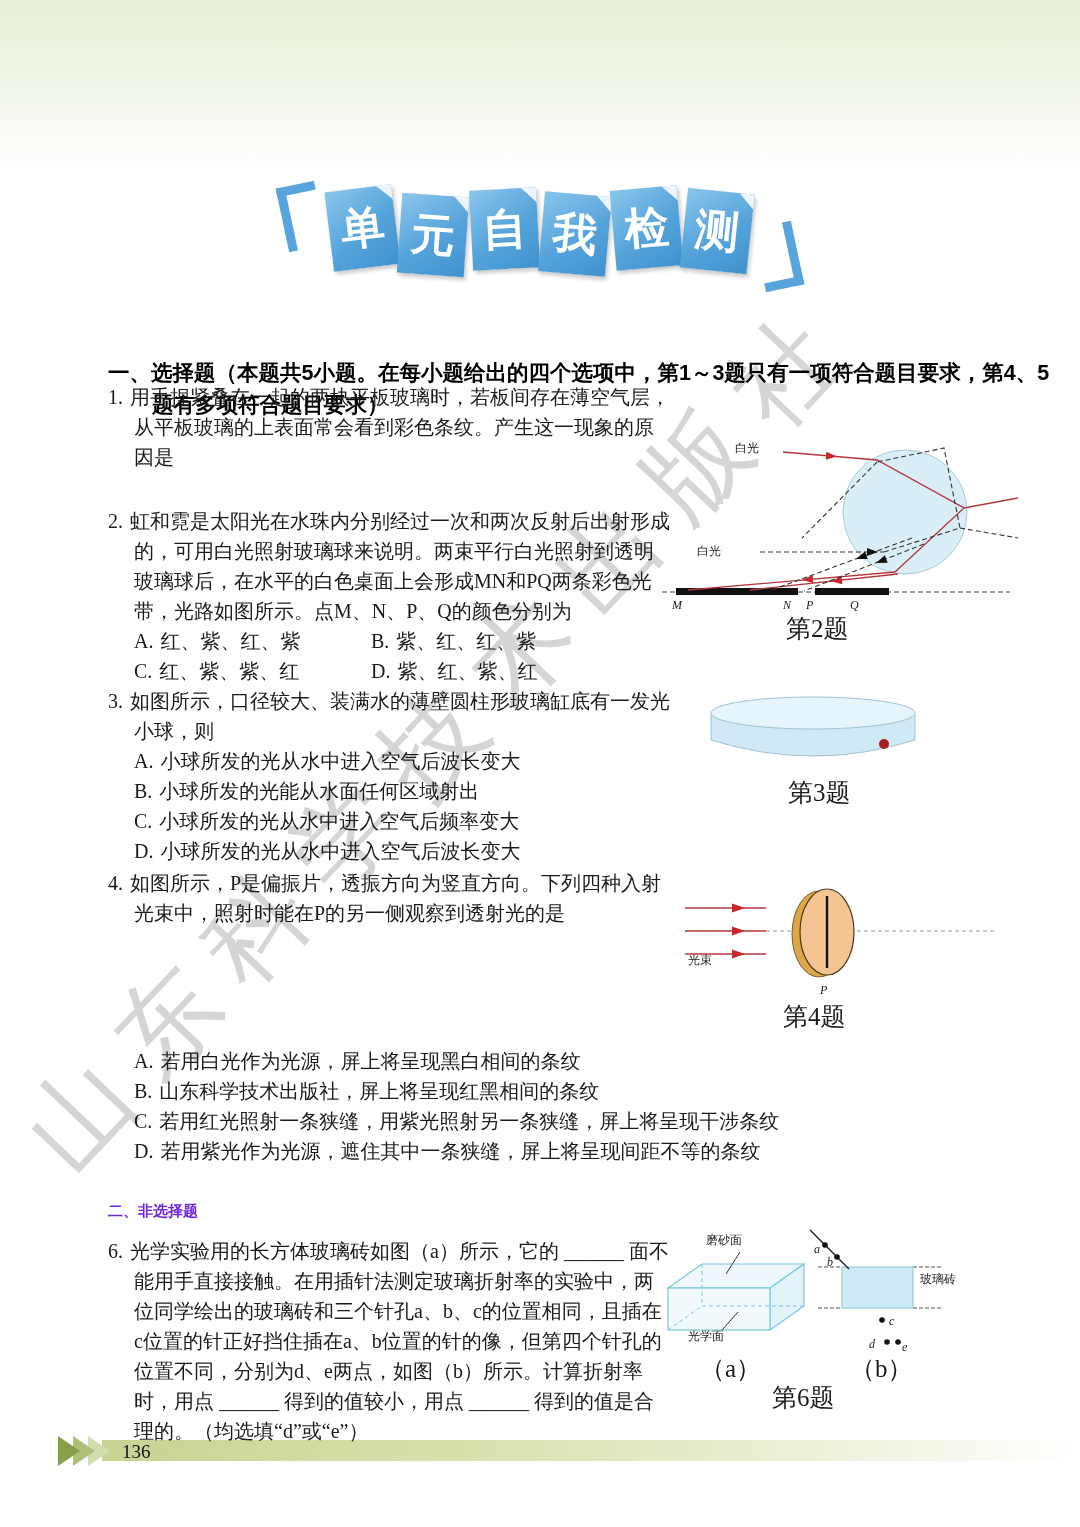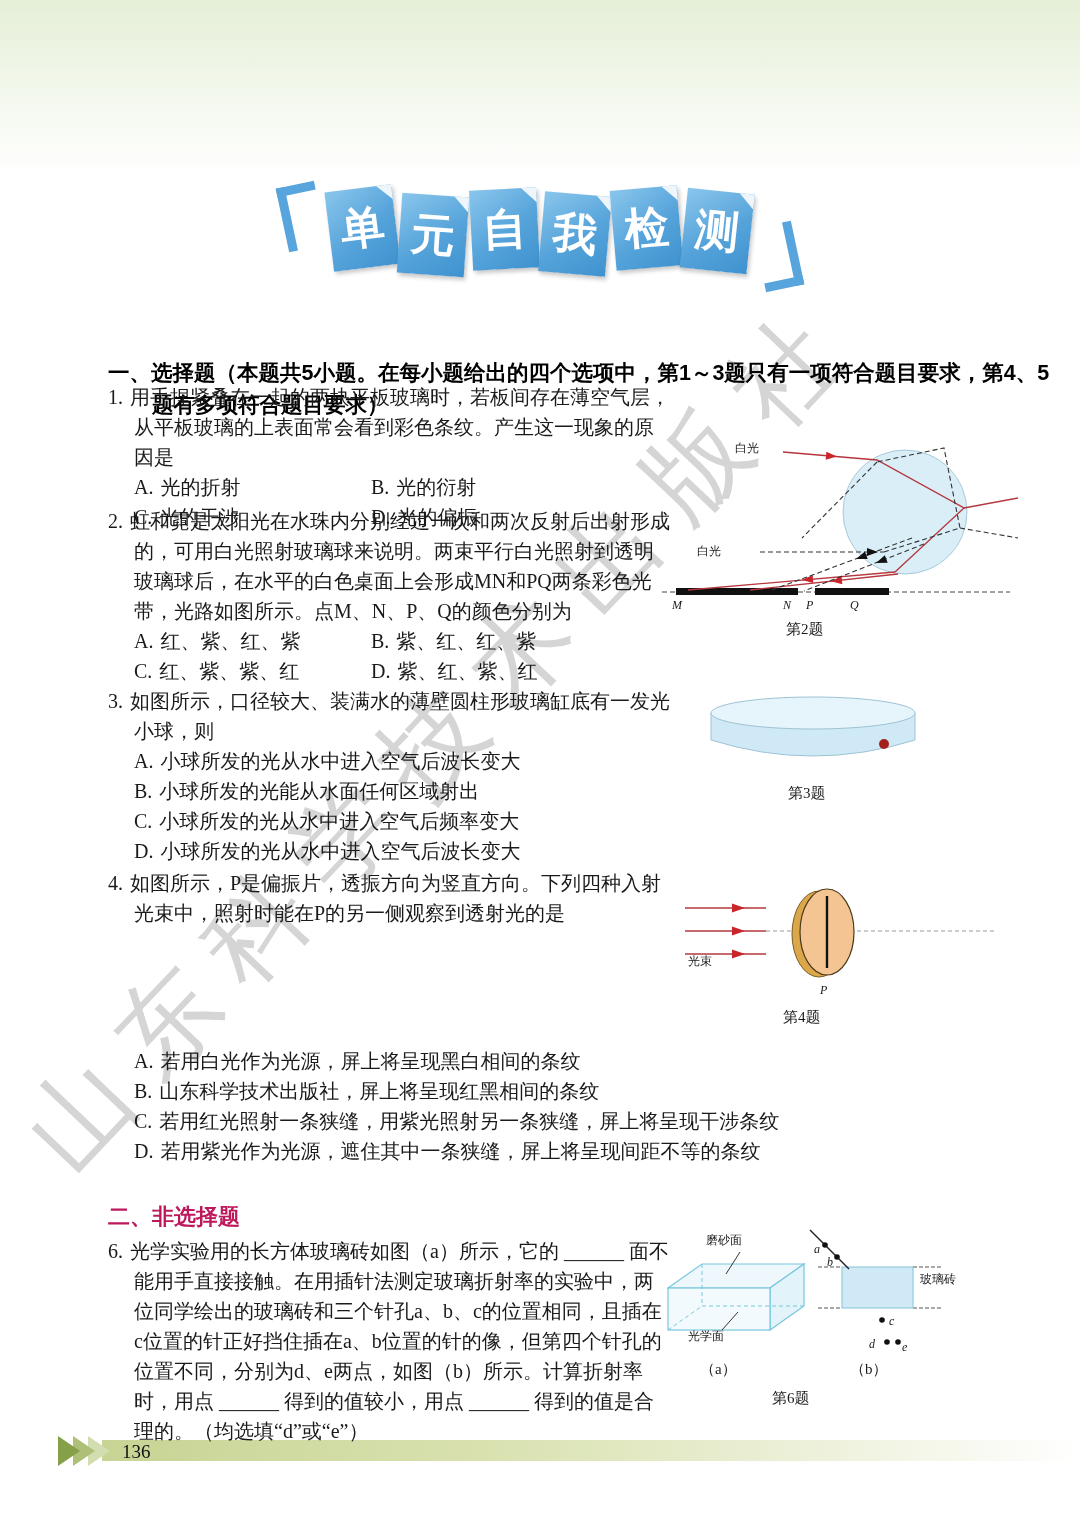--- a/index.html
+++ b/index.html
@@ -23,33 +23,33 @@
   .t2{transform:rotate(-3deg) translateY(1px);} .t3{transform:rotate(5deg) translateY(6px);}
   .t4{transform:rotate(-5deg);} .t5{transform:rotate(6deg) translateY(3px);}
   .brk{width:30px;height:56px;}
   .brk-l{border-left:9px solid #57a5dc;border-top:9px solid #57a5dc;transform:rotate(-12deg);margin:-4px 6px 0 0;}
   .brk-r{border-right:9px solid #57a5dc;border-bottom:9px solid #57a5dc;transform:rotate(-12deg);margin:36px 0 0 6px;}
   
   .h1{position:absolute;left:108px;top:316px;width:900px;z-index:3;
       font-family:"Liberation Sans",sans-serif;font-weight:bold;font-size:21.5px;
       line-height:32px;padding-left:44px;text-indent:-44px;color:#000;margin-top:41px;}
   .h2{position:absolute;left:108px;top:1202px;z-index:3;
-      font-family:"Liberation Sans",sans-serif;font-weight:bold;font-size:22px;color:#be185d;}
+      font-family:"Liberation Sans",sans-serif;font-weight:bold;font-size:15px;color:#6d28d9;}
   .q{position:absolute;left:108px;z-index:3;font-size:20px;line-height:30px;}
   .q p{margin:0;}
   .qtext{padding-left:26px;text-indent:-26px;}
   .qnum{margin-right:7px;}
   .opts{padding-left:26px;}
   .grid2{display:grid;grid-template-columns:237px 1fr;}
   .opt{line-height:30px;}
   .olabel{margin-right:7px;}
   
   .fig{position:absolute;z-index:1;}
   .figlabel{position:absolute;z-index:3;font-size:12px;line-height:20px;white-space:nowrap;}
-  .figcap{position:absolute;z-index:3;font-size:15px;line-height:22px;white-space:nowrap;}
+  .figcap{position:absolute;z-index:3;font-size:25px;line-height:22px;white-space:nowrap;}
   .var{font-style:italic;}
   
   .fbar{position:absolute;left:102px;top:1440px;width:978px;height:21px;z-index:1;
         background:linear-gradient(90deg,#c7d494 0%,#d9e2b0 40%,#eef2dd 75%,rgba(255,255,255,0) 100%);}
   .chev{position:absolute;top:1436px;width:0;height:0;border-top:15px solid transparent;
         border-bottom:15px solid transparent;}
   .c1{left:58px;border-left:22px solid #86a04a;z-index:4;}
   .c2{left:73px;border-left:22px solid #aebf77;z-index:3;}
   .c3{left:88px;border-left:22px solid #d3deb0;z-index:2;}
   .pnum{position:absolute;left:122px;top:1441px;font-size:19px;z-index:5;color:#111;}
@@ -81,26 +81,20 @@
     <span class="tile t5">
         <span class="tchar">测</span>
       </span>
     <span class="brk brk-r"></span>
   </div>
 
   <div class="h1">一、选择题（本题共5小题。在每小题给出的四个选项中，第1～3题只有一项符合题目要求，第4、5题有多项符合题目要求）</div>
 
   <div class="q" style="top:382px;width:562px;">
     <p class="qtext"><span class="qnum">1.</span><span>用手捏紧叠在一起的两块平板玻璃时，若板间存在薄空气层，从平板玻璃的上表面常会看到彩色条纹。产生这一现象的原因是</span></p>
-    <div class="opts grid2">
-      <div class="opt"><span class="olabel">A.</span><span>光的折射</span></div>
-      <div class="opt"><span class="olabel">B.</span><span>光的衍射</span></div>
-      <div class="opt"><span class="olabel">C.</span><span>光的干涉</span></div>
-      <div class="opt"><span class="olabel">D.</span><span>光的偏振</span></div>
-    </div>
   </div>
 
   <div class="q" style="top:506px;width:565px;">
     <p class="qtext"><span class="qnum">2.</span><span>虹和霓是太阳光在水珠内分别经过一次和两次反射后出射形成的，可用白光照射玻璃球来说明。两束平行白光照射到透明玻璃球后，在水平的白色桌面上会形成MN和PQ两条彩色光带，光路如图所示。点M、N、P、Q的颜色分别为</span></p>
     <div class="opts grid2">
       <div class="opt"><span class="olabel">A.</span><span>红、紫、红、紫</span></div>
       <div class="opt"><span class="olabel">B.</span><span>紫、红、红、紫</span></div>
       <div class="opt"><span class="olabel">C.</span><span>红、紫、紫、红</span></div>
       <div class="opt"><span class="olabel">D.</span><span>紫、红、紫、红</span></div>
     </div>
@@ -189,21 +183,21 @@
     <g fill="#c9252b">
       <polygon points="0,0 -13,-4.5 -13,4.5" transform="translate(75,28)"></polygon>
       <polygon points="0,0 -13,-4.5 -13,4.5" transform="translate(75,51)"></polygon>
       <polygon points="0,0 -13,-4.5 -13,4.5" transform="translate(75,74)"></polygon>
     </g>
     <line x1="96" y1="51" x2="325" y2="51" stroke="#999" stroke-width="1" stroke-dasharray="4,3"></line>
     <ellipse cx="149" cy="54" rx="27" ry="43" fill="#dca64b" stroke="#7a5c22" stroke-width="1"></ellipse>
     <ellipse cx="157" cy="52" rx="27" ry="43" fill="#f4c492" stroke="#4a3a1a" stroke-width="1.2"></ellipse>
     <line x1="157" y1="16" x2="157" y2="88" stroke="#111" stroke-width="2.4"></line>
   </svg>
-  <span class="figlabel" style="left:688px;top:951px;">光束</span>
+  <span class="figlabel" style="left:688px;top:951px;font-family:Liberation Mono, monospace;">光束</span>
   <span class="figlabel var" style="left:820px;top:980px;">P</span>
   <span class="figcap" style="left:783px;top:1006px;">第4题</span>
 
   <svg class="fig" style="left:650px;top:1218px;" width="430" height="200" viewBox="0 0 430 200">
 
     <g>
       <polygon points="18,70 52,46 154,46 120,70" fill="#eef8fc" stroke="#79c7dd" stroke-width="1.2"></polygon>
       <polygon points="120,70 154,46 154,88 120,112" fill="#e2f3fa" stroke="#79c7dd" stroke-width="1.2"></polygon>
       <rect x="18" y="70" width="102" height="42" fill="#f2fafd" stroke="#79c7dd" stroke-width="1.2"></rect>
       <g stroke="#79c7dd" stroke-width="1" stroke-dasharray="4,3" fill="none">

